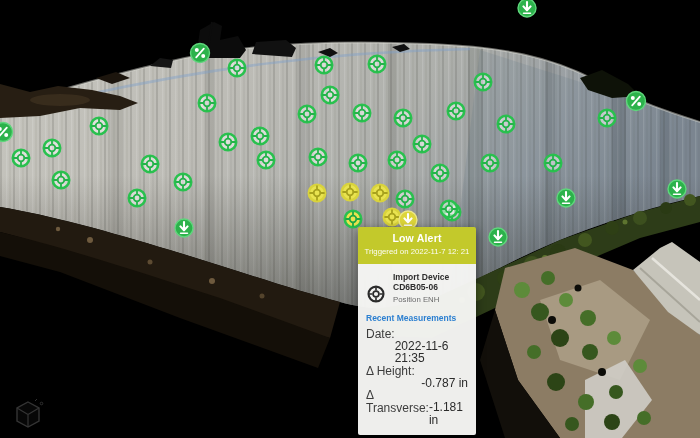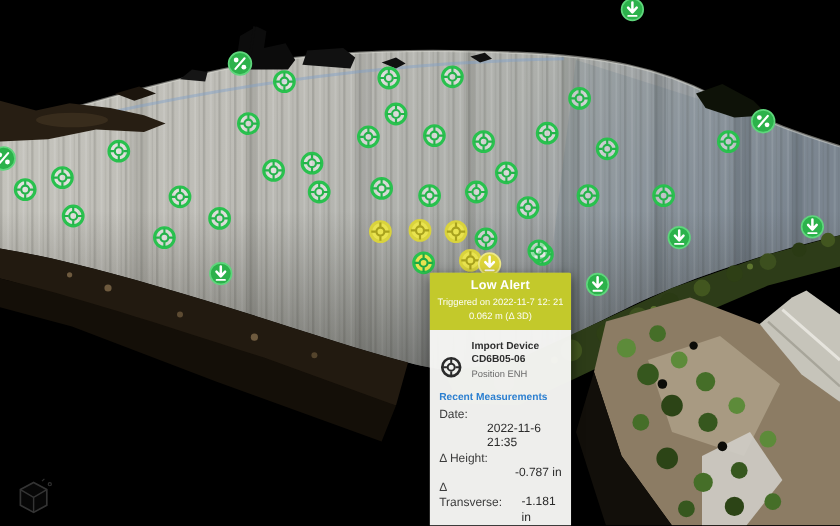--- a/index.html
+++ b/index.html
@@ -17,21 +17,21 @@
   }
   .popup-header{padding:5px 6px 6px;text-align:center;}
   .popup-title{font-size:10.5px;font-weight:bold;color:#fff;letter-spacing:.2px;}
   .popup-sub{font-size:7.8px;color:rgba(255,255,255,.95);line-height:1.5;margin-top:2px;}
   .popup-body{background:rgba(246,246,244,.97);padding:8px 8px 9px;}
   .device-row{display:flex;align-items:flex-end;gap:7px;}
   .device-icon{flex:0 0 auto;margin-top:1px;line-height:0;}
   .device-name{font-size:8.5px;font-weight:bold;color:#2e2e2e;line-height:1.25;}
   .device-pos{font-size:7.8px;color:#6b6b6b;margin-top:2px;}
   .recent-link{font-size:8.5px;font-weight:bold;color:#2b7fd0;margin:9px 0 5px;cursor:pointer;}
-  .meas-row{display:flex;justify-content:space-between;font-size:10px;line-height:12.5px;gap:16px;}
+  .meas-row{display:flex;justify-content:space-between;font-size:12px;line-height:12.5px;}
   .meas-label{color:#3c3c3c;}
   .meas-value{color:#2b2b2b;margin-top:12px;}
   
   .gizmo{position:absolute;left:8px;bottom:3px;z-index:6;cursor:pointer;line-height:0;opacity:.85;}
 </style>
 </head>
 <body>
 
 <div class="viewport">
 
@@ -391,21 +391,20 @@
           <circle cx="14.2" cy="14" r="2" fill="#fff"></circle>
     <path d="M14.8 6.6L7.2 15.4" stroke="#fff" stroke-width="1.8" stroke-linecap="round"></path>
         </svg></div>
     </div>
 
   <div class="popup">
     <div class="popup-header" style="background: rgb(195, 201, 43);">
       <div class="popup-title">Low Alert</div>
       <div class="popup-sub">
         <div>Triggered on 2022-11-7 12: 21</div>
-        <div>0.062 m (Δ 3D)</div>
       </div>
     </div>
     <div class="popup-body">
       <div class="device-row">
         <span class="device-icon">
           <svg width="20" height="20" viewBox="0 0 22 22">
             <circle cx="11" cy="11" r="8.2" fill="none" stroke="#2b2b2b" stroke-width="2.4"></circle>
             <circle cx="11" cy="11" r="3.2" fill="none" stroke="#2b2b2b" stroke-width="1.8"></circle>
             <path d="M11 3.5v3.6 M11 14.9v3.6 M3.5 11h3.6 M14.9 11h3.6" stroke="#2b2b2b" stroke-width="1.8"></path>
           </svg>

